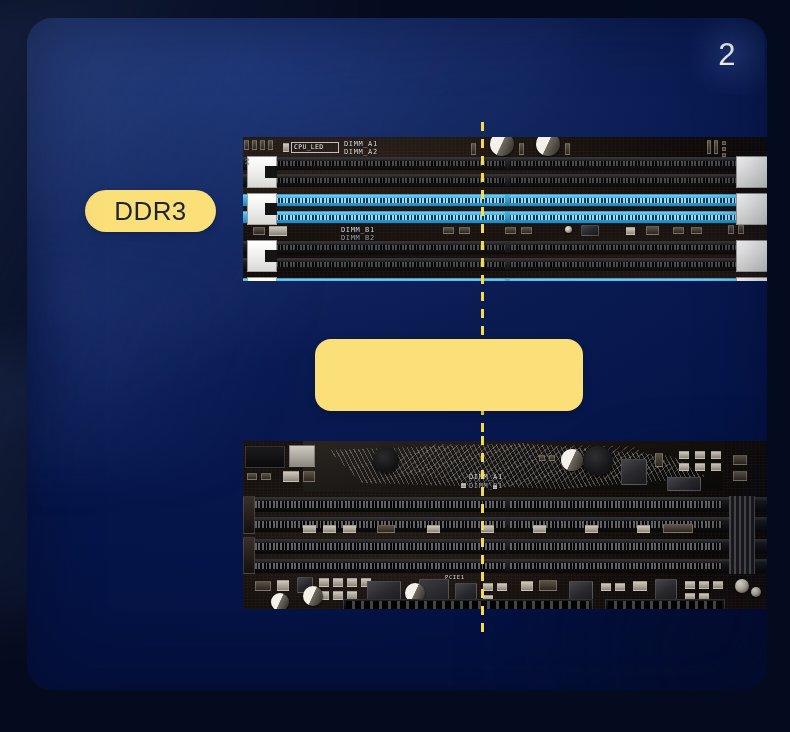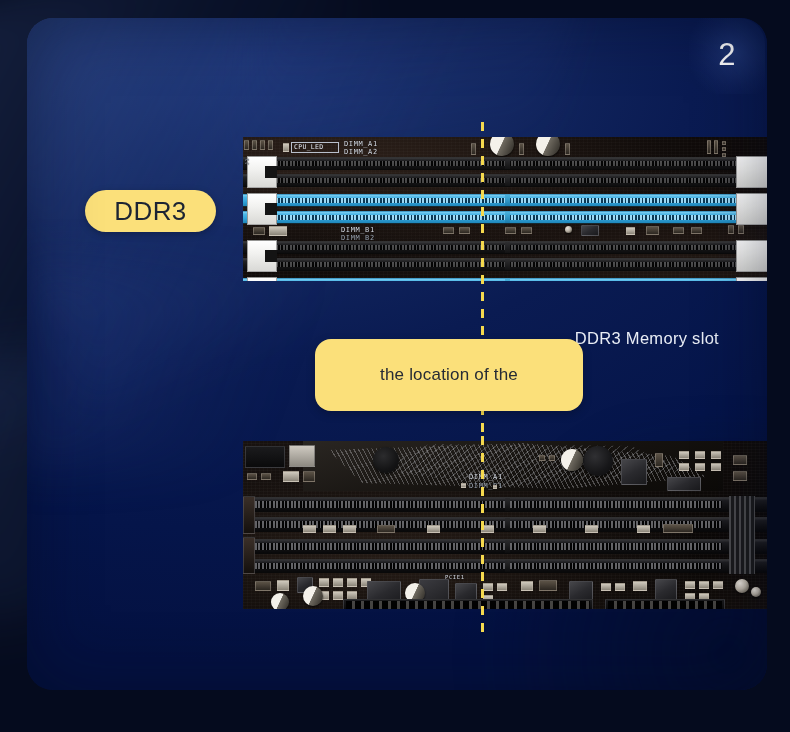--- a/index.html
+++ b/index.html
@@ -576,20 +576,18 @@
 
     <div class="dash-line" id="dash-top"></div>
     <div class="dash-line" id="dash-mid"></div>
     <div class="dash-line" id="dash-bottom"></div>
 
     <div class="pill" id="pill-ddr3">
       <span class="pill-text">DDR3</span>
     </div>
 
     <div class="callout">
-      <span class="callout-line">the location of the</span>
     </div>
 
-    <div class="caption" id="caption-ddr3">DDR3 Memory slot</div>
 
     <div class="vignette"></div>
   </div>
 </div>
 
 </body></html>

